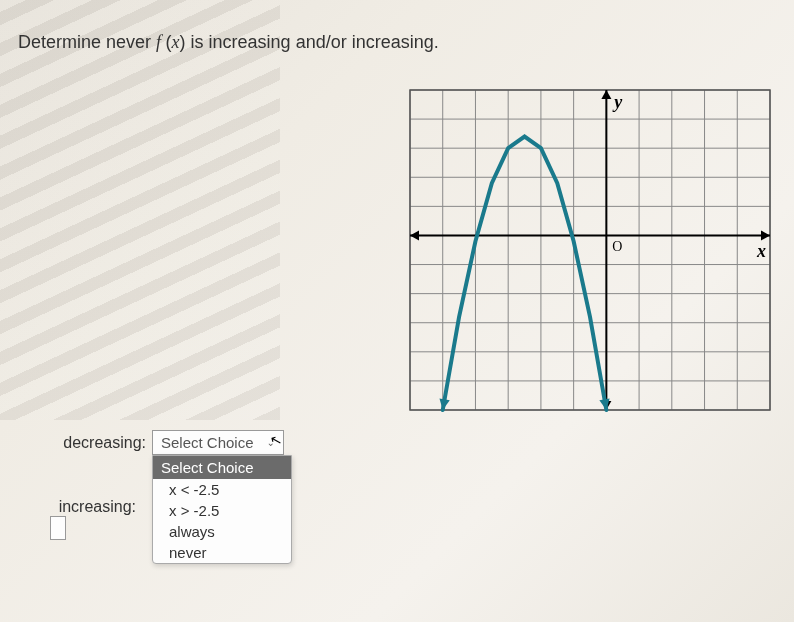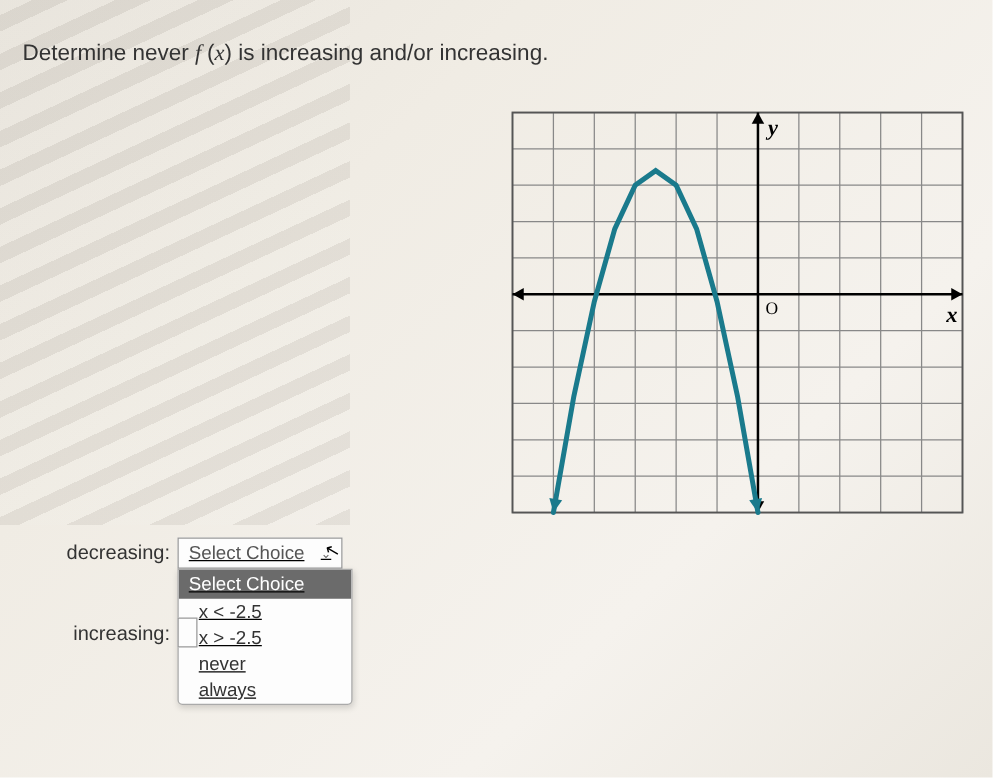--- a/index.html
+++ b/index.html
@@ -41,20 +41,21 @@
     }
     .answer-area {
       position: absolute;
       top: 430px;
       left: 50px;
     }
     .answer-row {
       display: flex;
       align-items: flex-start;
       margin-bottom: 8px;
+      margin-left: 10px;
     }
     .answer-label {
       font-size: 16px;
       color: #333;
       width: 92px;
       text-align: right;
       padding-right: 6px;
       padding-top: 4px;
     }
     .select-box {
@@ -68,21 +69,20 @@
       justify-content: space-between;
       align-items: center;
       cursor: pointer;
     }
     .chevron {
       font-size: 10px;
       color: #666;
     }
     .dropdown-wrap {
       position: relative;
-      text-decoration: underline;
     }
     .dropdown-open {
       border: 1px solid #aaa;
       background: #fdfdfd;
       width: 140px;
       box-shadow: 1px 2px 5px rgba(0,0,0,0.15);
       border-radius: 0 0 4px 4px;
       overflow: hidden;
     }
     .dropdown-header {
@@ -95,21 +95,21 @@
       padding: 2px 16px;
       font-size: 15px;
       color: #333;
       cursor: pointer;
     }
     .increasing-row {
       position: absolute;
       top: 64px;
       left: 0;
       display:flex;
-      align-items:center;
+      flex-direction:column;
     }
     .increasing-select {
       border: 1px solid #999;
       background: #fdfdfd;
       width: 16px;
       height: 24px;
     }
     .cursor {
       position: absolute;
       font-size: 14px;
@@ -186,22 +186,22 @@
     <div class="dropdown-wrap">
       <div class="select-box">
         <span>Select Choice</span>
         <span class="chevron">⌄</span>
         <span class="cursor">↖</span>
       </div>
       <div class="dropdown-open">
         <div class="dropdown-header">Select Choice</div>
         <div class="dropdown-item">x &lt; -2.5</div>
         <div class="dropdown-item">x &gt; -2.5</div>
+        <div class="dropdown-item">always</div>
         <div class="dropdown-item">never</div>
-        <div class="dropdown-item">always</div>
       </div>
     </div>
   </div>
 
   <div class="increasing-row">
     <div class="answer-label">increasing:</div>
     <div class="increasing-select"></div>
   </div>
 
 </div>

